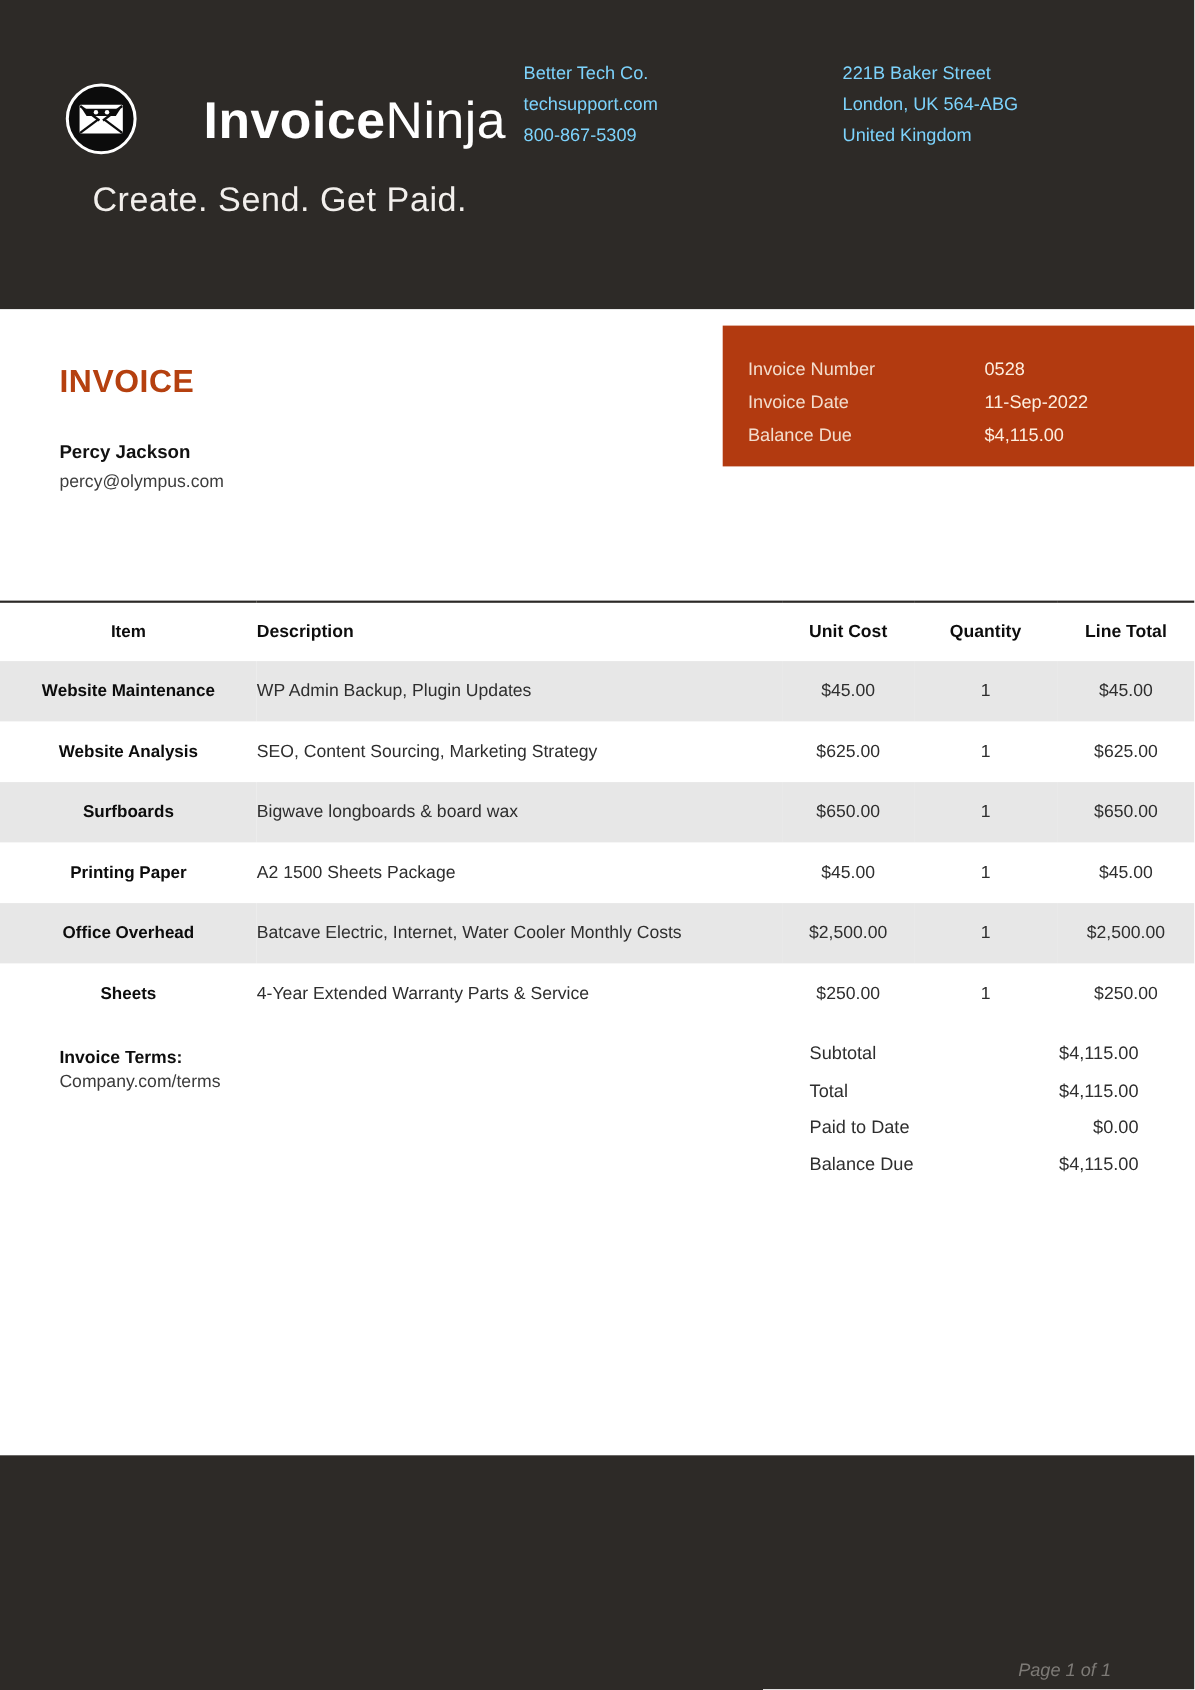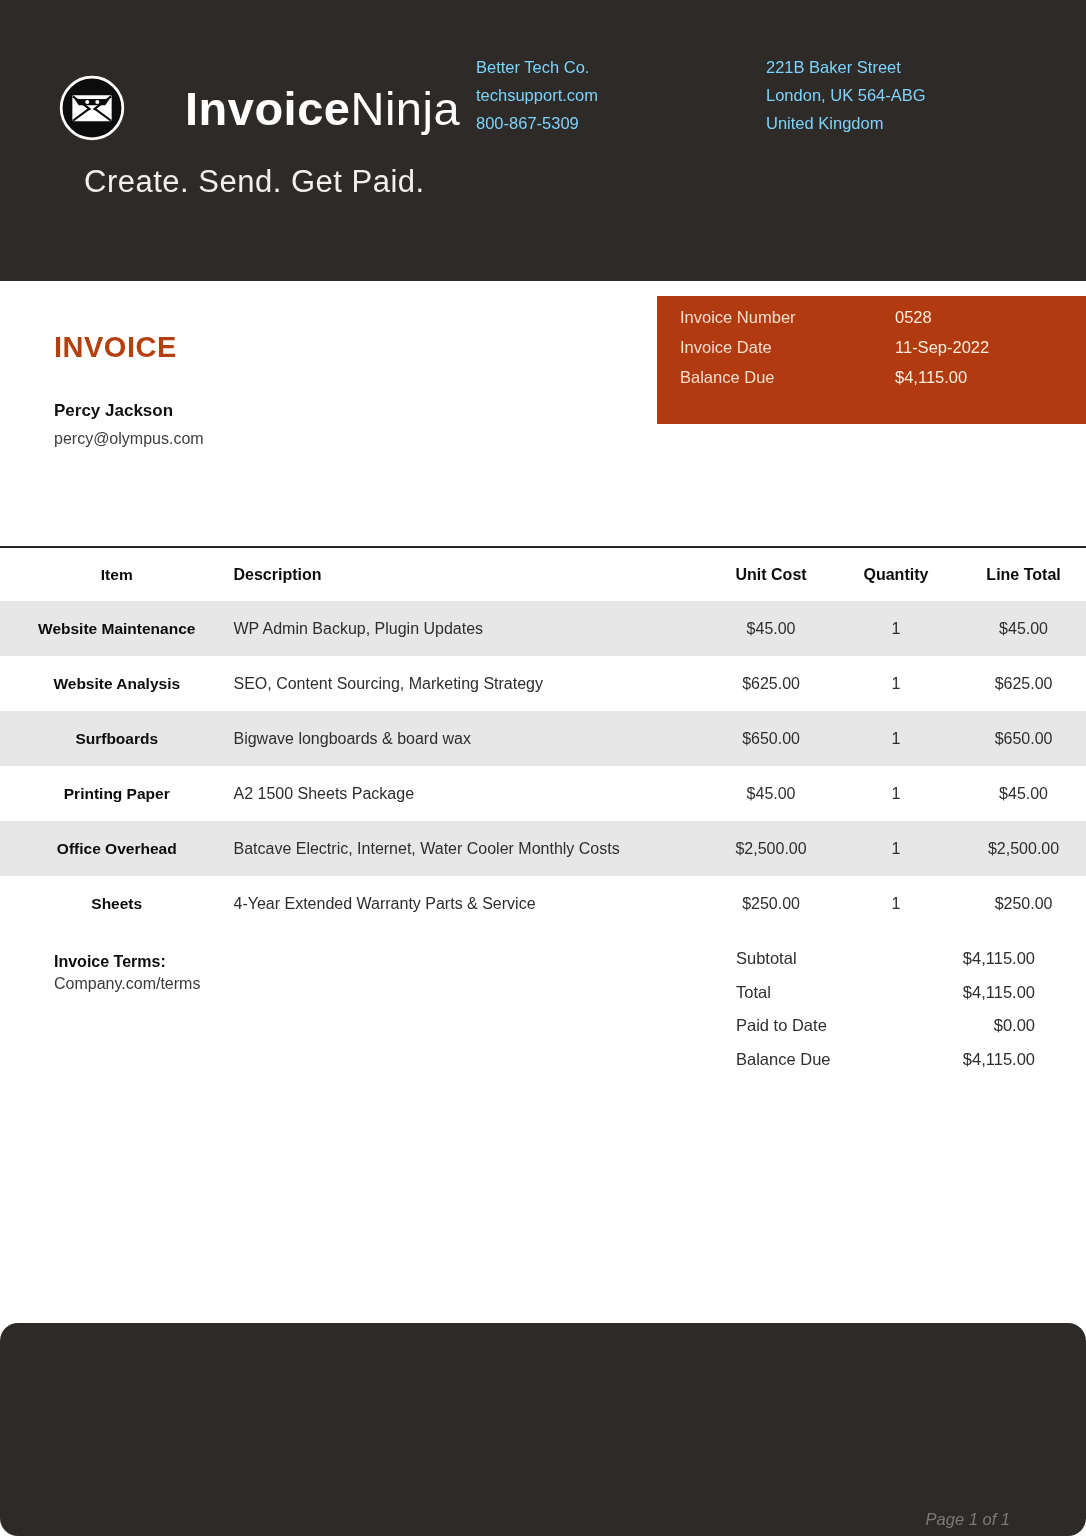--- a/index.html
+++ b/index.html
@@ -57,21 +57,21 @@
   }
   .company-col { left: 476px; }
   .address-col { left: 766px; }
 
   
   .meta-box {
     position: absolute;
     top: 296px; right: 0;
     width: 429px; height: 128px;
     background: #b23a10;
-    padding: 6px 0 0 23px;
+    padding: 25px 0 0 23px;
   }
   .meta-row { display: flex; line-height: 30px; font-size: 16.5px; }
   .meta-label { width: 215px; color: #f3ddcd; }
   .meta-value { color: #fdeede; }
 
   
   .doc-title {
     position: absolute;
     left: 54px; top: 331px;
     font-size: 29px;
@@ -149,21 +149,20 @@
     color: #2e2e2e;
   }
 
   
   .page-footer {
     position: absolute;
     left: 0; top: 1323px;
     width: 100%;
     height: 213px;
     background: #2d2a27;
-    border-radius: 18px;
   }
   .page-num {
     position: absolute;
     right: 76px; bottom: 7px;
     font-size: 16.5px;
     font-style: italic;
     color: #7d7a76;
   }
 </style>
 </head>

